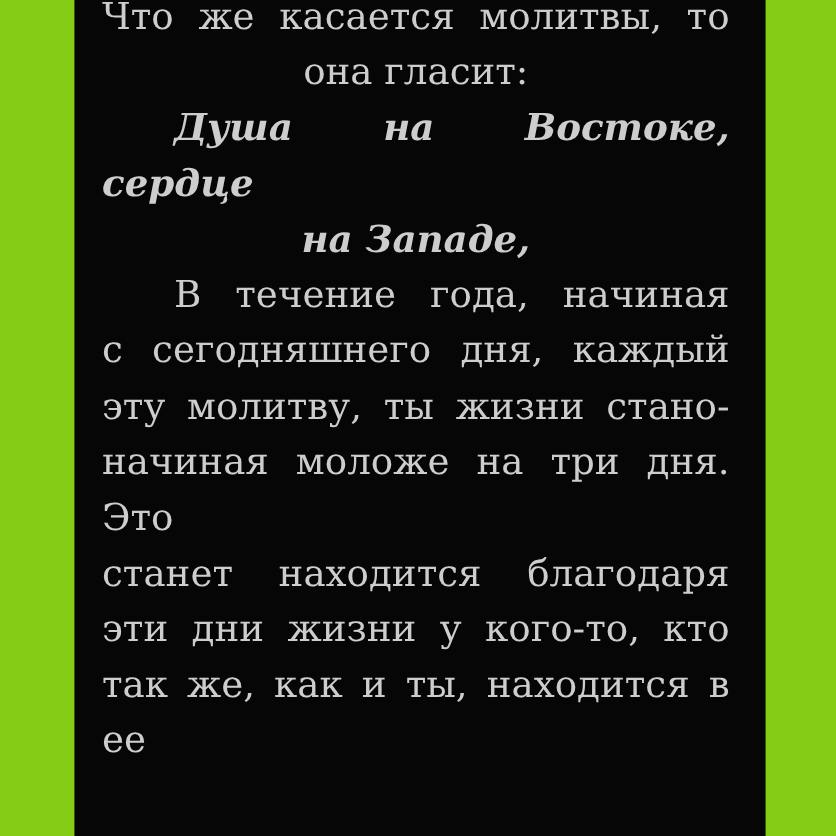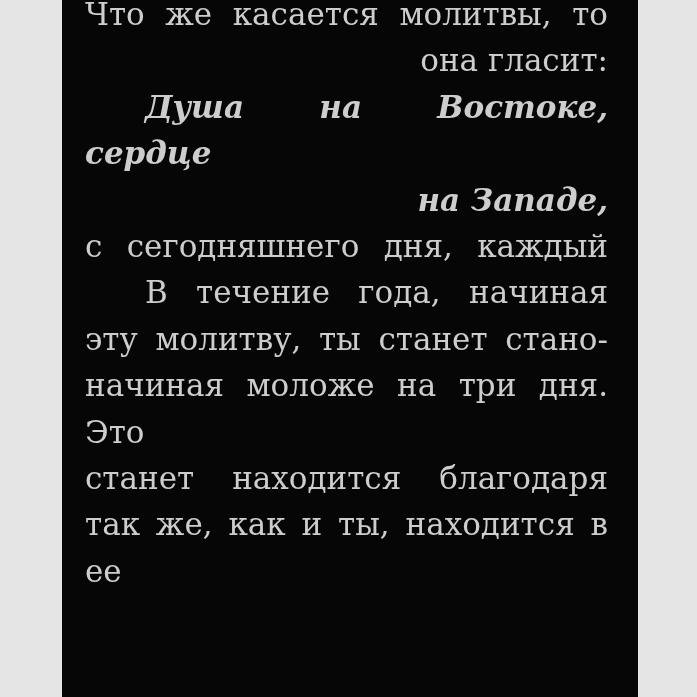--- a/index.html
+++ b/index.html
@@ -7,21 +7,21 @@
     padding: 0;
     width: 697px;
     height: 697px;
     background: #000000;
     overflow: hidden;
   }
   .viewport {
     position: relative;
     width: 697px;
     height: 697px;
-    background: #e5e5e5;
+    background: #84cc16;
   }
   .page {
     position: absolute;
     left: 62px;
     top: 0;
     width: 576px;
     height: 697px;
     background: #060606;
   }
   .text-block {
@@ -30,41 +30,42 @@
     top: -9px;
     width: 523px;
     font-family: "DejaVu Serif", "Liberation Serif", serif;
     font-size: 31px;
     line-height: 46.4px;
     color: #cdcdcd;
     -webkit-font-smoothing: antialiased;
   }
   .para { margin: 0; padding: 0; }
   .para.it { font-style: italic; font-weight: bold; }
-  .ln { text-align: right; white-space: normal; }
+  .ln { text-align: center; white-space: normal; }
   .ln.j { text-align: justify; text-align-last: justify; }
   .ln.ind { text-indent: 60px; }
 </style>
 </head>
 <body style="background: rgb(0, 0, 0);">
 
 <main class="viewport">
   <div class="page" style="background: rgb(6, 6, 6);">
     <div class="text-block" id="text-root" style="color: rgb(205, 205, 205);">
         <div class="para">
           <div class="ln j">Что же касается молитвы, то</div>
           <div class="ln">она гласит:</div>
         </div>
         <div class="para it">
           <div class="ln j ind">Душа на Востоке, сердце</div>
           <div class="ln">на Западе,</div>
         </div>
         <div class="para">
+          <div class="ln j ind">В течение года, начиная</div>
           <div class="ln j">с сегодняшнего дня, каждый</div>
-          <div class="ln j ind">В течение года, начиная</div>
-          <div class="ln j">эту молитву, ты станет стано-</div>
+          <div class="ln j">эту молитву, ты жизни стано-</div>
           <div class="ln j">начиная моложе на три дня. Это</div>
           <div class="ln j">станет находится благодаря</div>
+          <div class="ln j">эти дни жизни у кого-то, кто</div>
           <div class="ln j">так же, как и ты, находится в ее</div>
         </div>
       </div>
   </div>
 </main>
 
 </body></html>

